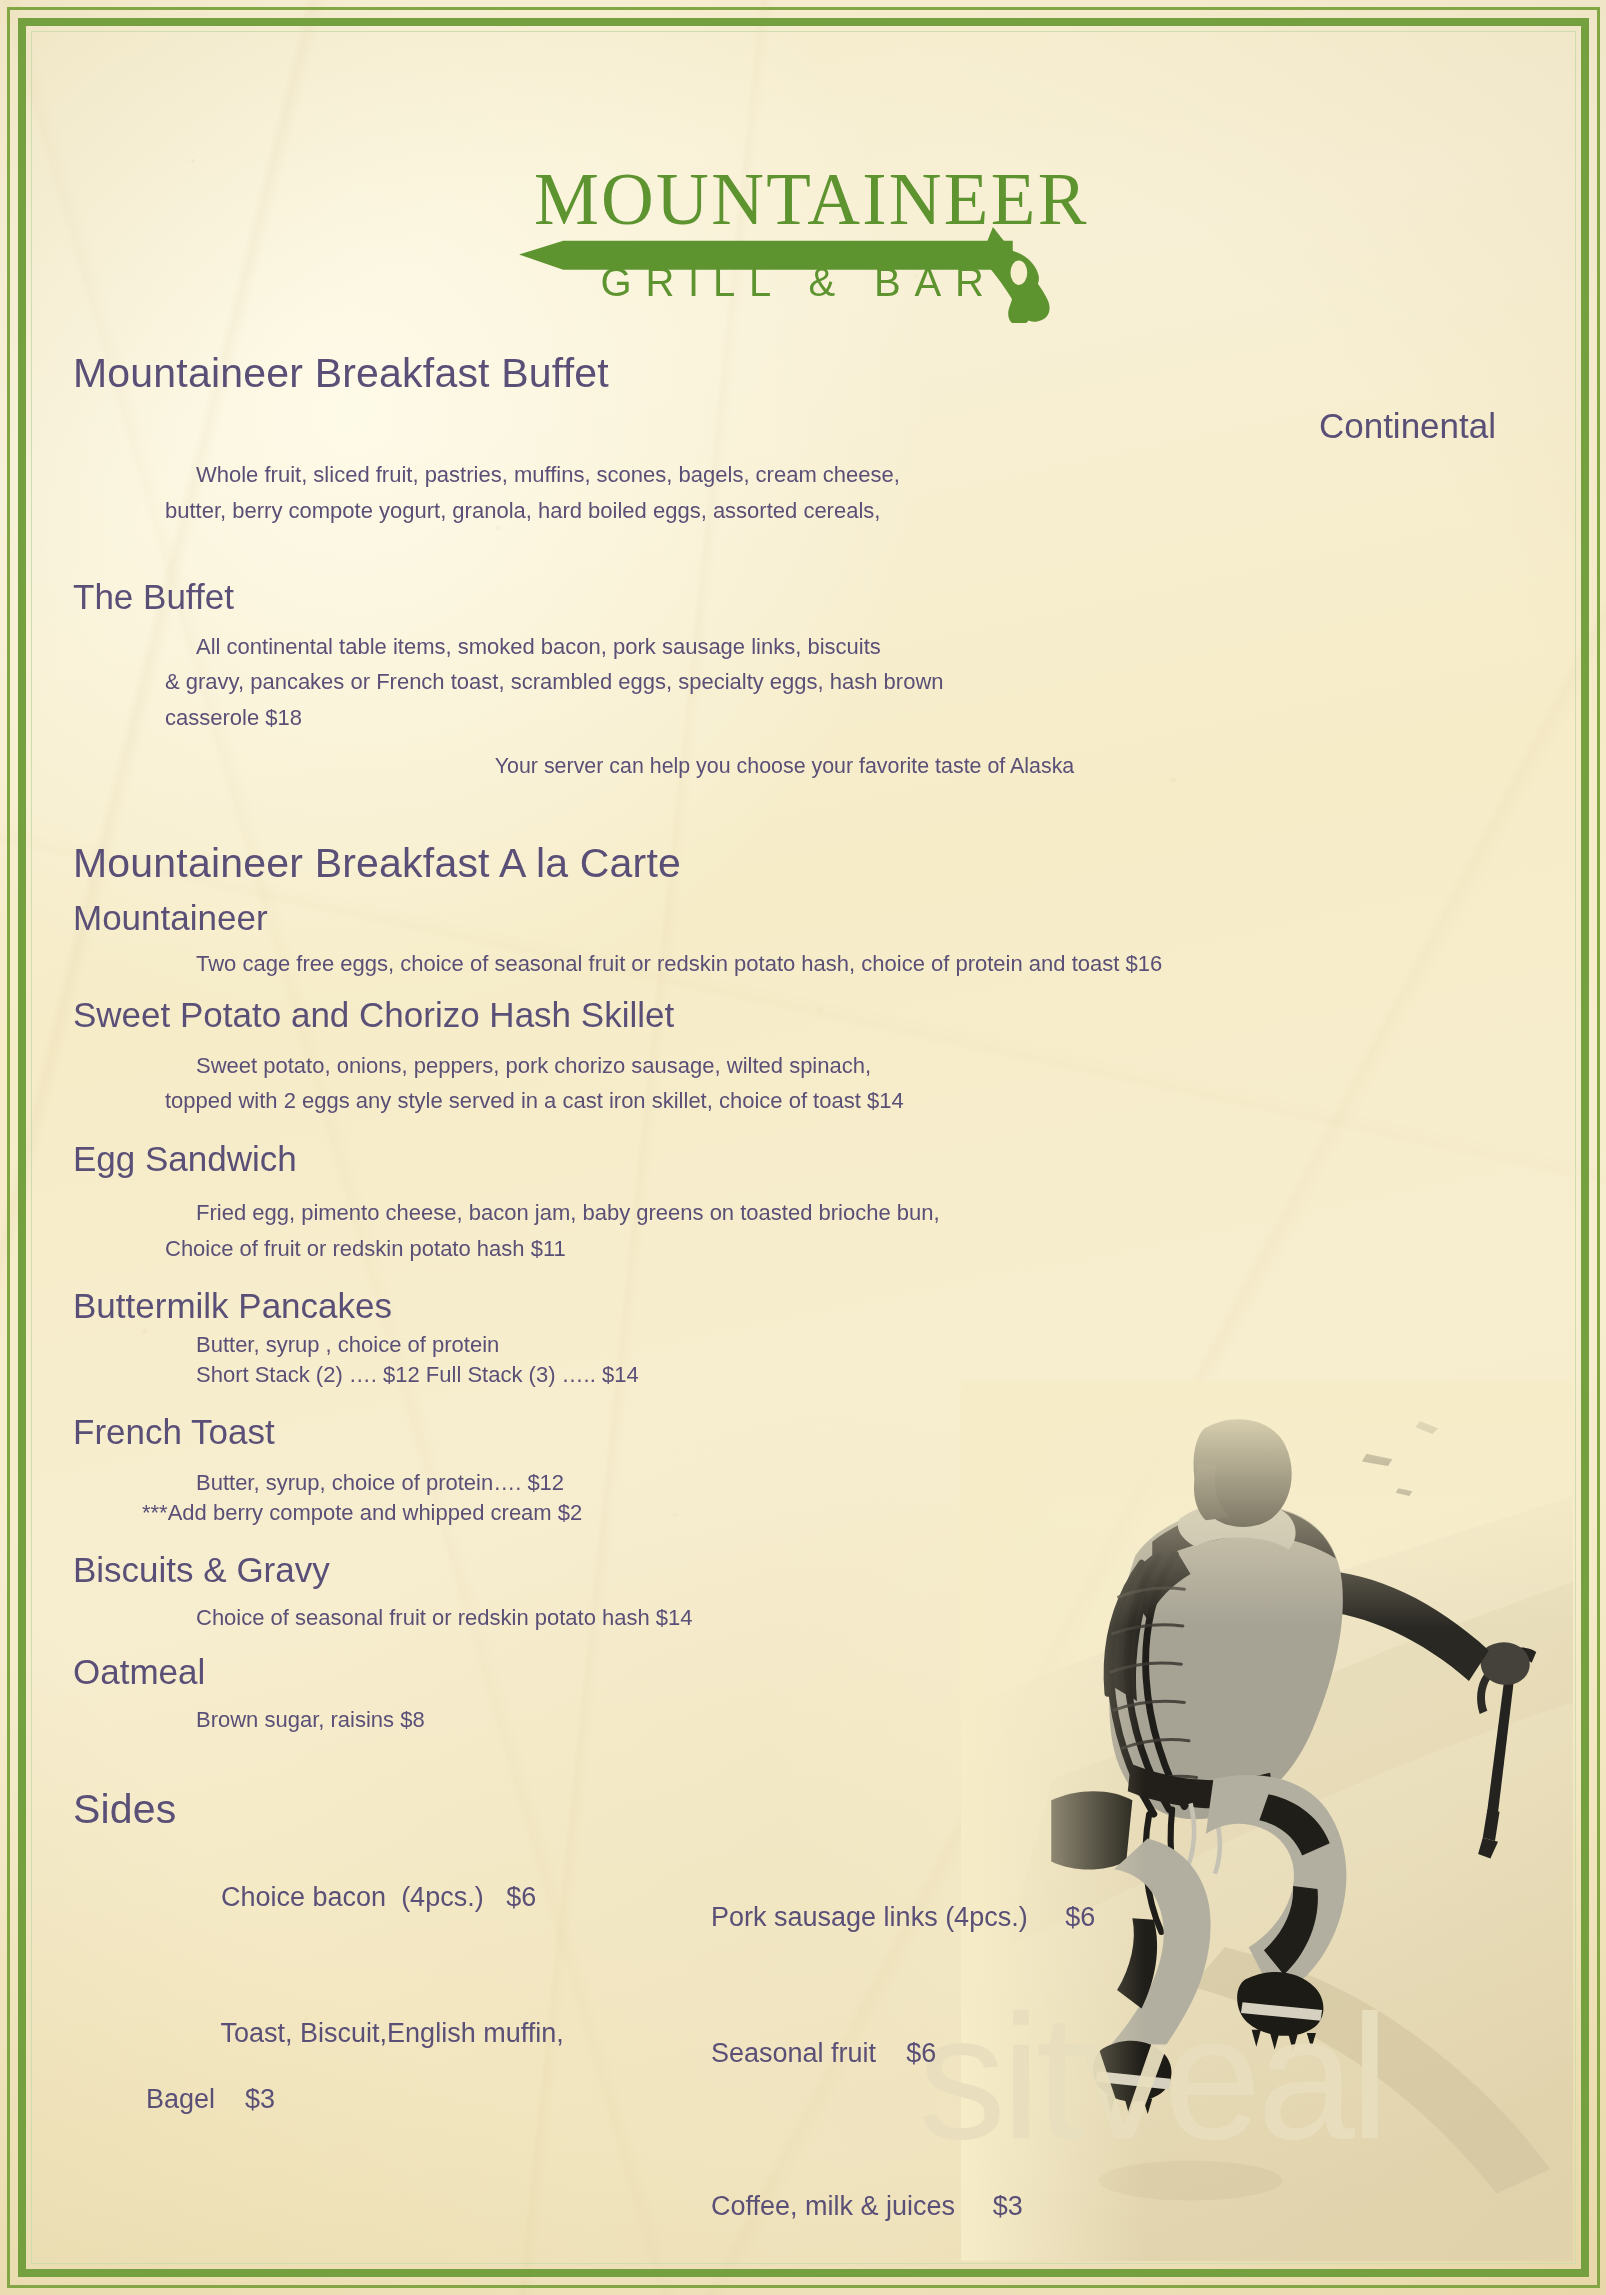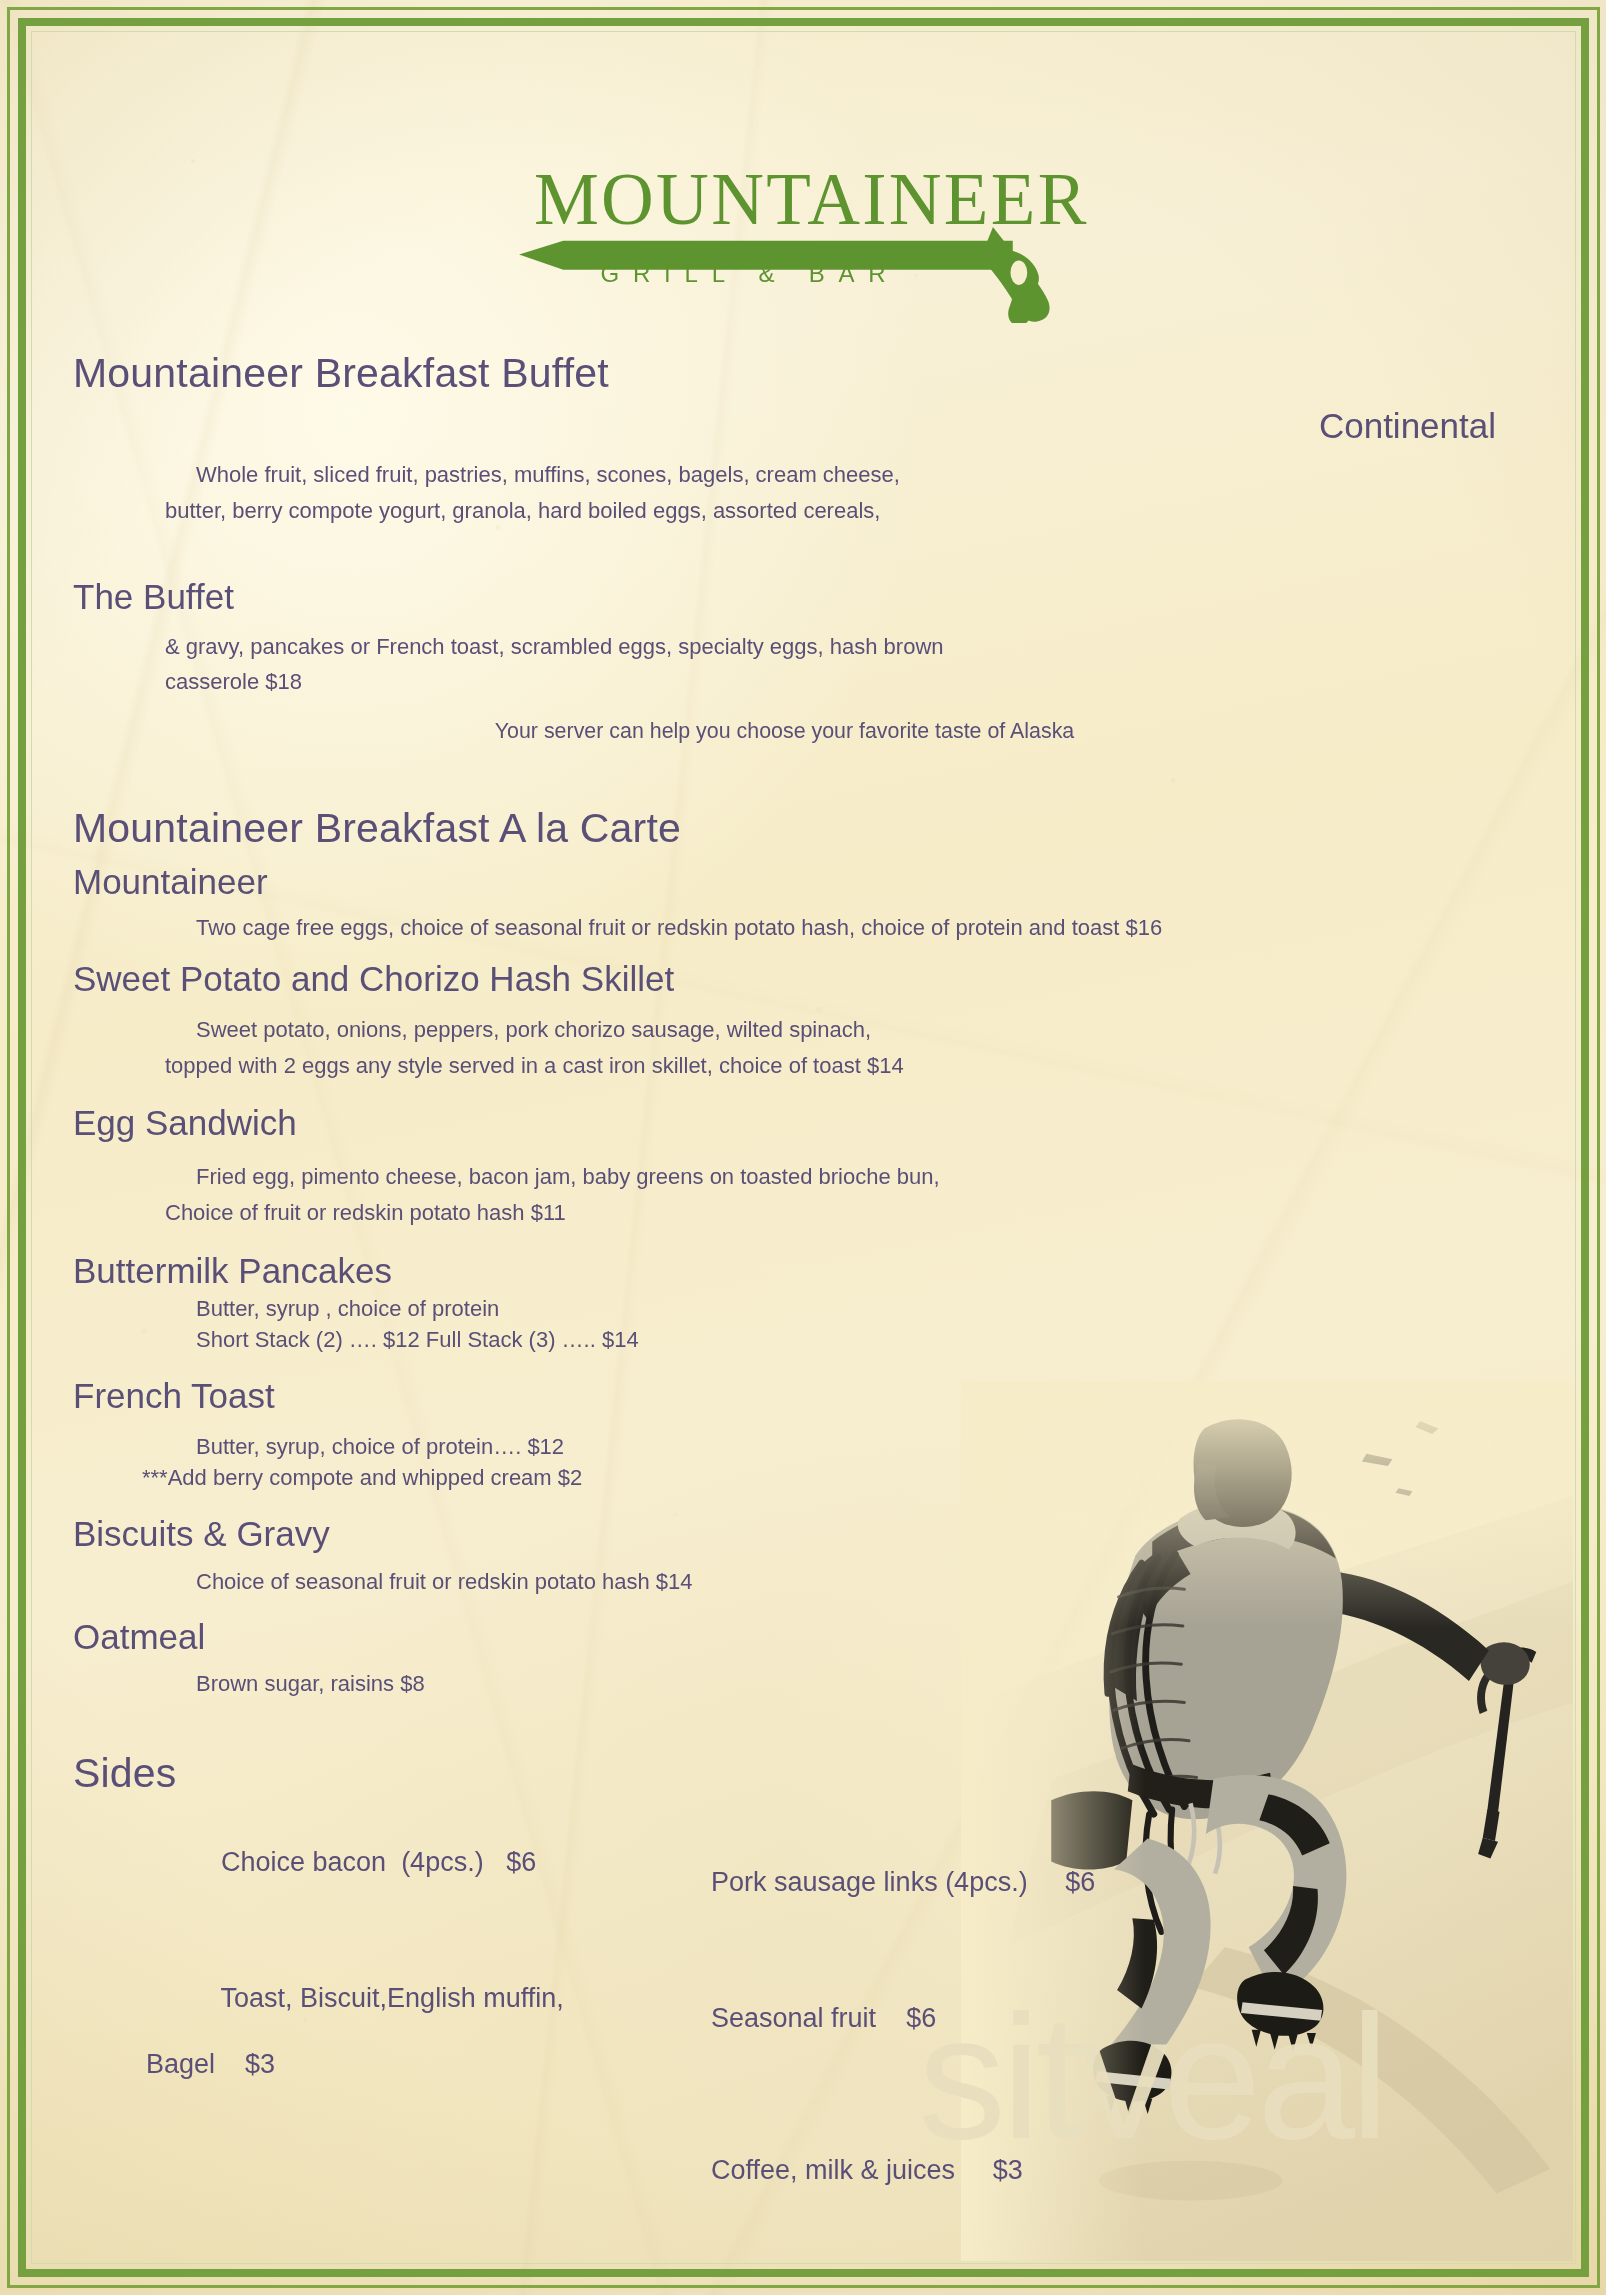--- a/index.html
+++ b/index.html
@@ -133,21 +133,21 @@
     letter-spacing: 2.3px;
     color: #5e9430;
     line-height: 1;
     white-space: nowrap;
   }
   .logo-sub {
     position: absolute;
     left: 88px;
     top: 90px;
     font-family: "Liberation Sans", sans-serif;
-    font-size: 24px;
+    font-size: 40px;
     letter-spacing: 13.8px;
     color: #5e9430;
     line-height: 1;
     white-space: nowrap;
   }
   .logo-axe {
     position: absolute;
     left: 0;
     top: 55px;
     width: 582px;
@@ -385,20 +385,21 @@
     <div class="desc">
       <span class="ln ind-3">Whole fruit, sliced fruit, pastries, muffins, scones, bagels, cream cheese,</span>
       <span class="ln ind-2">butter, berry compote yogurt, granola, hard boiled eggs, assorted cereals,</span>
     </div>
 
     <div class="gap-lg"></div>
 
     <div class="item-name">The Buffet</div>
     <div class="gap-sm"></div>
     <div class="desc">
+      <span class="ln ind-3">All continental table items, smoked bacon, pork sausage links, biscuits</span>
       <span class="ln ind-2">&amp; gravy, pancakes or French toast, scrambled eggs, specialty eggs, hash brown</span>
       <span class="ln ind-2">casserole  $18</span>
     </div>
 
     <div style="height:13.8px;"></div>
     <div class="note">Your server can help you choose your favorite taste of Alaska</div>
 
     <div class="gap-xl"></div>
 
     <div class="sect-title">Mountaineer Breakfast A la Carte</div>

